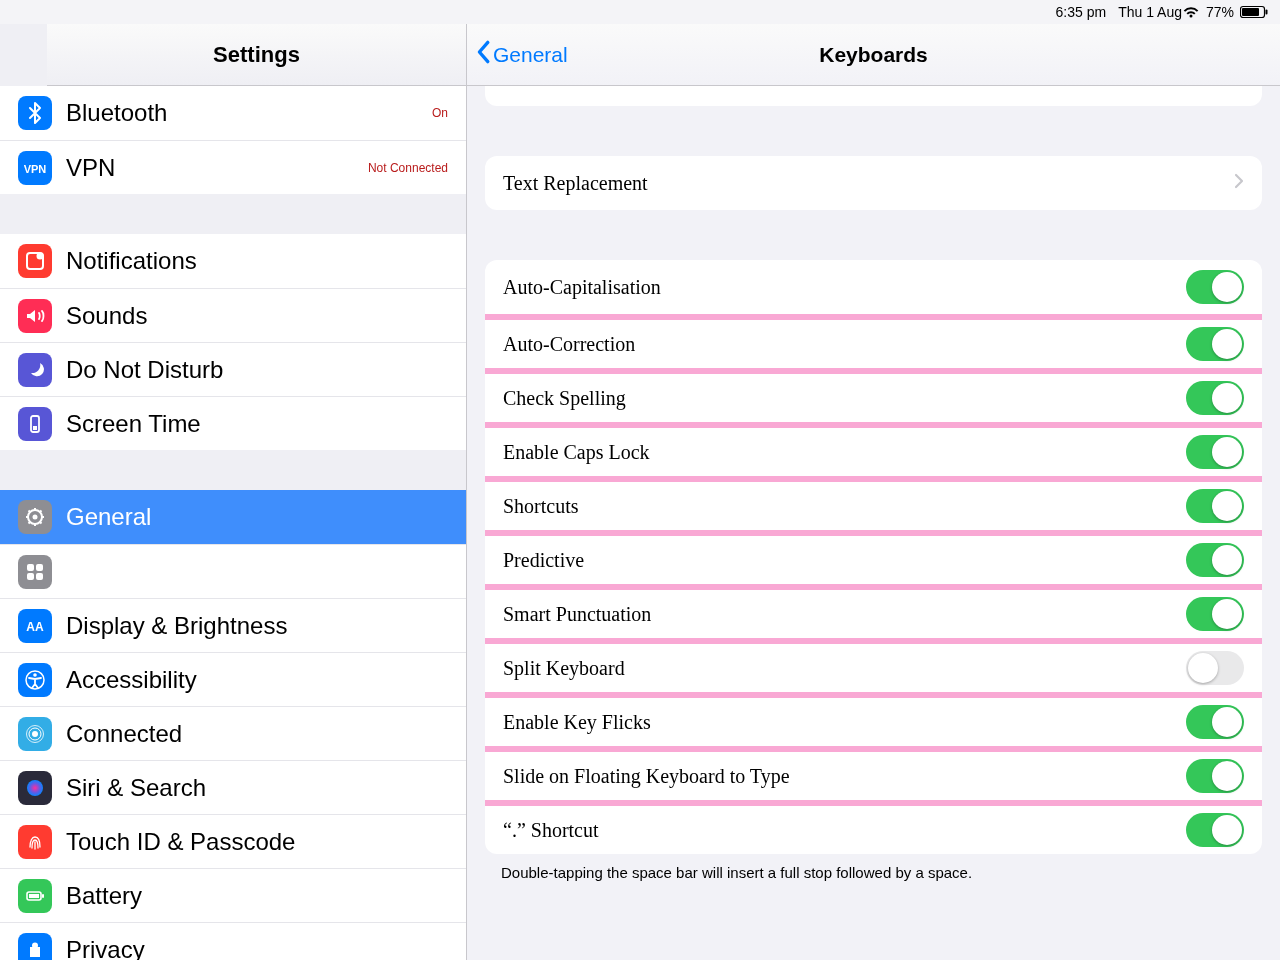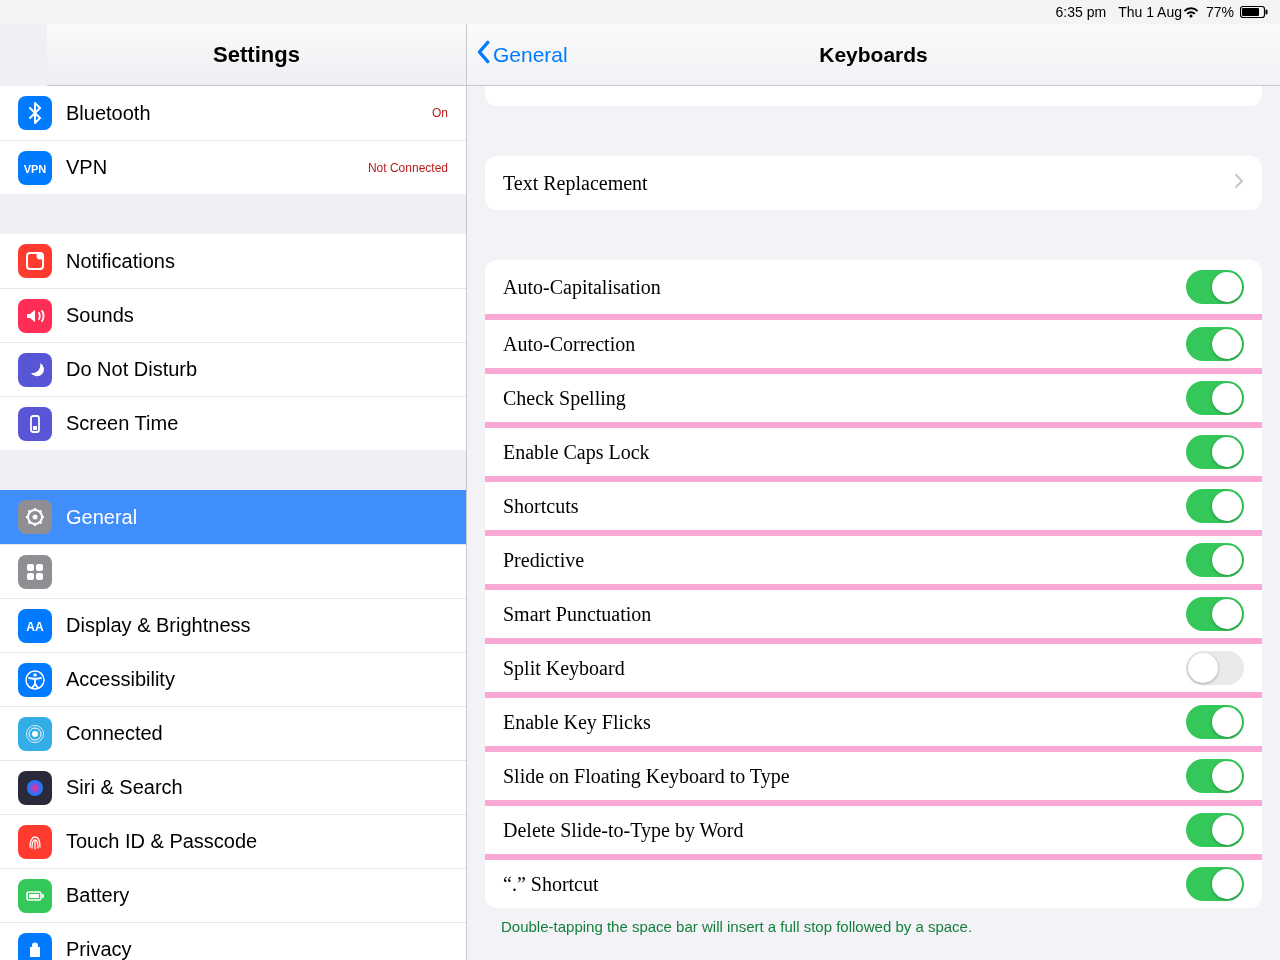--- a/index.html
+++ b/index.html
@@ -9,21 +9,21 @@
   .statusbar .right { display: flex; align-items: center; gap: 6px; }
   .wifi-icon svg, .battery-icon svg { display:block; }
   .main { display: flex; height: 936px; }
   
   .sidebar { width: 467px; border-right: 1px solid #c8c7cc; display: flex; flex-direction: column; background:#efeff4; }
   .sidebar-header { height: 62px; display:flex; align-items:center; justify-content:center; font-size: 22px; font-weight:700; background: linear-gradient(180deg,#fafafa 0%, #efeff4 100%); border-bottom:1px solid #c8c7cc;margin-left:47px; }
   .group { background:#fff; }
   .group + .spacer { height: 40px; background:#efeff4; }
   .s-item { display:flex; align-items:center; height:54px; padding: 0 18px; gap:14px; border-top:1px solid #e5e5ea; cursor:pointer; }
   .s-item:first-child { border-top:none; }
-  .s-item .label { font-size:20px; flex:1; }
+  .s-item .label { font-size:24px; flex:1; }
   .s-item .value { font-size:12px; color:#b91c1c; }
   .s-item.selected { background:#3f8efc; }
   .s-item.selected .label { color:#fff; }
   .icon-box { width:34px; height:34px; border-radius:8px; display:flex; align-items:center; justify-content:center; flex-shrink:0; }
   .icon-box svg { width:22px; height:22px; fill:#fff; }
   
   .c-blue{background:#007aff;} .c-red{background:#ff3b30;} .c-pink{background:#ff2d55;} .c-purple{background:#5856d6;}
   .c-gray{background:#8e8e93;} .c-cyan{background:#32ade6;} .c-green{background:#34c759;} .c-siri{background:#2a2a3a;}
   .c-vpn{background:#007aff;}
   
@@ -36,21 +36,21 @@
   .card.first-stub { height:20px; margin-top:0; border-top-left-radius:0; border-top-right-radius:0; }
   .row { display:flex; align-items:center; height:54px; padding:0 18px; border-top:6px solid #f9a8d4; cursor:pointer; }
   .row:first-child { border-top:none; }
   .row .rlabel { font-size:20px; flex:1; }
   .chevron { color:#c7c7cc; }
   .toggle { width:58px; height:34px; border-radius:17px; background:#e9e9ea; position:relative; transition: background .15s; flex-shrink:0; }
   .toggle .knob { position:absolute; width:30px; height:30px; background:#fff; border-radius:50%; top:2px; left:2px; box-shadow:0 1px 3px rgba(0,0,0,.3); transition:left .15s; }
   .toggle.on { background:#34c759; }
   .toggle.on .knob { left:26px; }
   .section-gap { height:50px; }
-  .footer-note { font-size:15px; color:#15803d; padding:10px 34px 0; }
+  .footer-note { font-size:15px; color:#000000; padding:10px 34px 0; }
 </style>
 </head>
 <body>
 
 <div class="statusbar">
   <div class="left">
     <span>6:35 pm</span>
     <span>Thu 1 Aug</span>
   </div>
   <div class="right">
@@ -313,26 +313,20 @@
               <div class="knob"></div>
             </div>
           </div>
           <div class="row">
             <span class="rlabel">Slide on Floating Keyboard to Type</span>
             <div class="toggle on">
               <div class="knob"></div>
             </div>
           </div>
           <div class="row">
-            <span class="rlabel">Delete Slide-to-Type by Word</span>
-            <div class="toggle on">
-              <div class="knob"></div>
-            </div>
-          </div>
-          <div class="row">
             <span class="rlabel">“.” Shortcut</span>
             <div class="toggle on">
               <div class="knob"></div>
             </div>
           </div>
         </div>
 
       <div class="footer-note">Double-tapping the space bar will insert a full stop followed by a space.</div>
     </div>
   </div>

